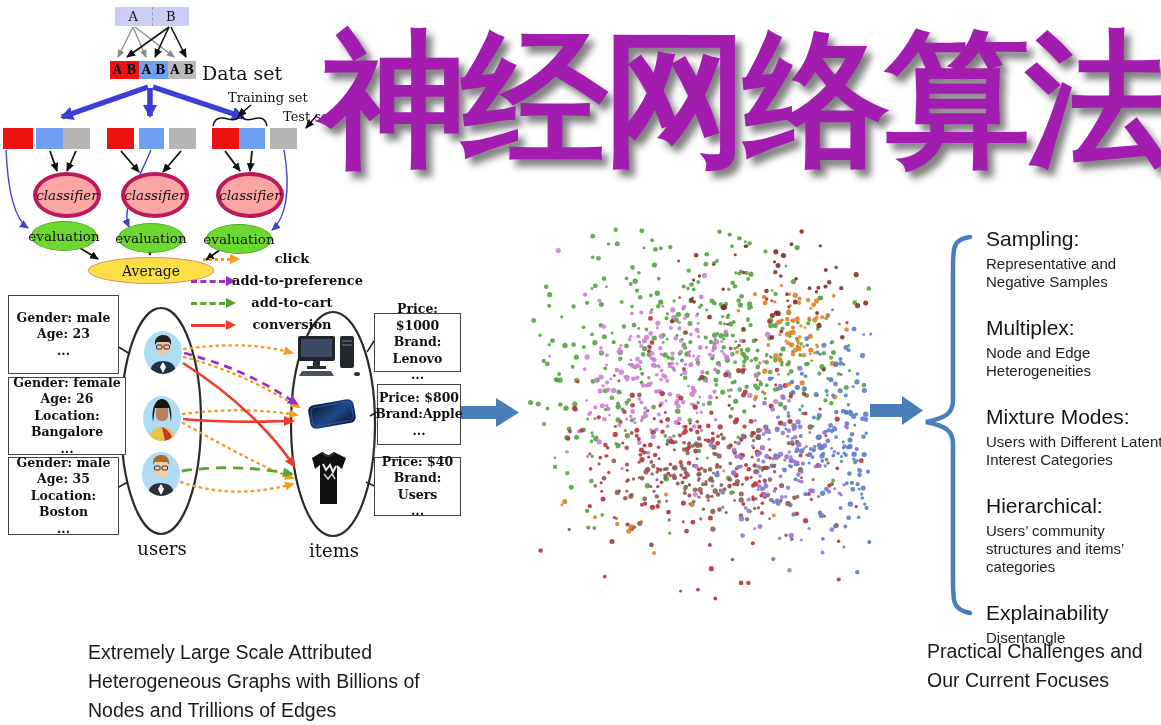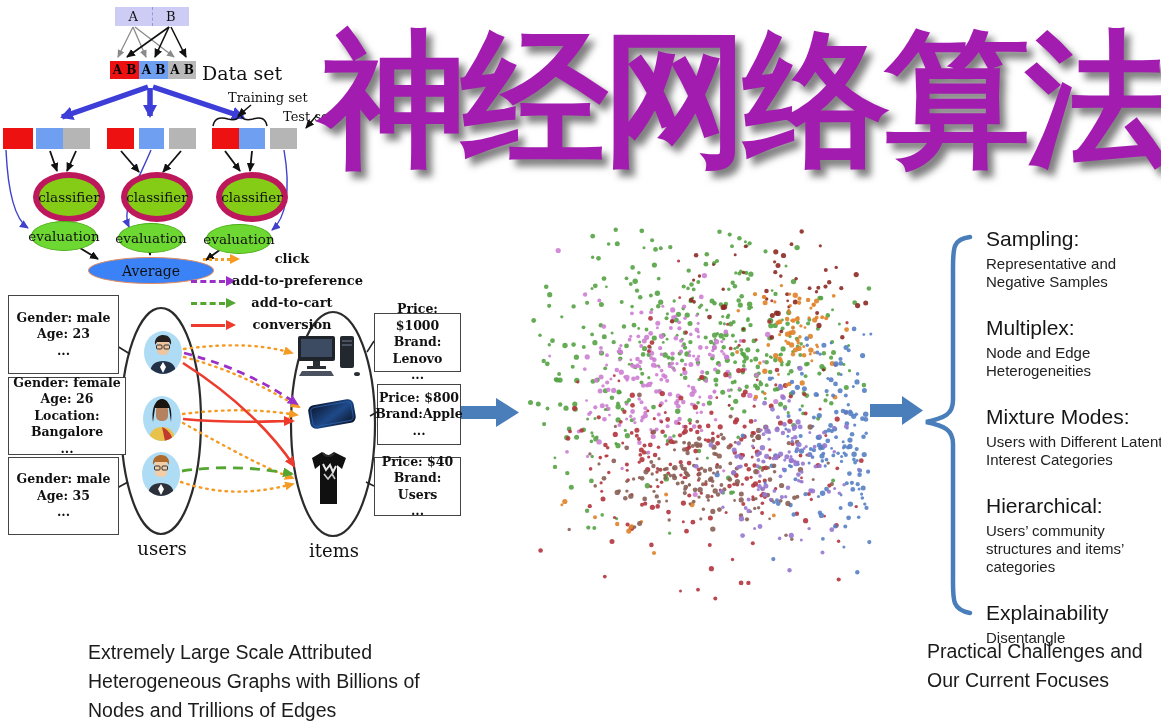--- a/index.html
+++ b/index.html
@@ -20,23 +20,23 @@
   #ab-box span{flex:1;text-align:center;font-family:"DejaVu Serif",serif;font-size:13px;line-height:19px;}
   #ab-box span:last-child{border-left:1px dashed #9595d8;}
   .seg{position:absolute;top:61px;height:18px;z-index:2;display:flex;align-items:center;justify-content:center;
        font-family:"DejaVu Serif",serif;font-weight:bold;font-size:12px;color:#000;border-right:1px solid #fff;}
   .seg-red{background:#ee1111;} .seg-blue{background:#6f9ff0;} .seg-gray{background:#b9b9b9;}
   .small-label{position:absolute;z-index:2;font-family:"DejaVu Serif",serif;font-size:13px;color:#111;white-space:nowrap;}
   .box{position:absolute;top:128px;height:21px;z-index:2;}
   .box-red{background:#ee1111;} .box-blue{background:#6f9ff0;} .box-gray{background:#b5b5b5;}
   .ellipse-node{position:absolute;border-radius:50%;display:flex;align-items:center;justify-content:center;
     font-family:"DejaVu Serif",serif;font-size:13.5px;color:#111;z-index:2;}
-  .classifier{background:#84cc16;border:6px solid #be185d;}
+  .classifier{background:#fca5a5;border:4px solid #be185d;font-style:italic;}
   .evaluation{background:#6ed832;border:1px solid #4cae17;}
-  .average{background:#3b82f6;border:1px solid #e28c60;}
+  .average{background:#fde047;border:1px solid #e28c60;}
 
   
   .leg-line{position:absolute;height:0;z-index:2;}
   .tri{position:absolute;width:0;height:0;border-style:solid;z-index:2;
        border-top:5px solid transparent;border-bottom:5px solid transparent;border-right:none;}
   .leg-label{position:absolute;z-index:2;font-family:"DejaVu Serif",serif;font-weight:bold;
        font-size:13px;width:120px;text-align:center;white-space:nowrap;}
 
   
   .card{position:absolute;border:1.5px solid #444;background:#fff;z-index:2;
@@ -222,20 +222,21 @@
   </div>
   <div class="card" style="left:8px;top:377px;width:116px;height:76px;">
     <div>Gender: female</div>
     <div>Age: 26</div>
     <div>Location: Bangalore</div>
     <div>...</div>
   </div>
   <div class="card" style="left:8px;top:457px;width:109px;height:76px;">
     <div>Gender: male</div>
     <div>Age: 35</div>
+    <div>Location: Boston</div>
     <div>...</div>
   </div>
 
   <div class="card" style="left:374px;top:313px;width:85px;height:57px;">
     <div>Price: $1000</div>
     <div>Brand: Lenovo</div>
     <div>...</div>
   </div>
   <div class="card" style="left:377px;top:384px;width:82px;height:59px;">
     <div>Price: $800</div>

